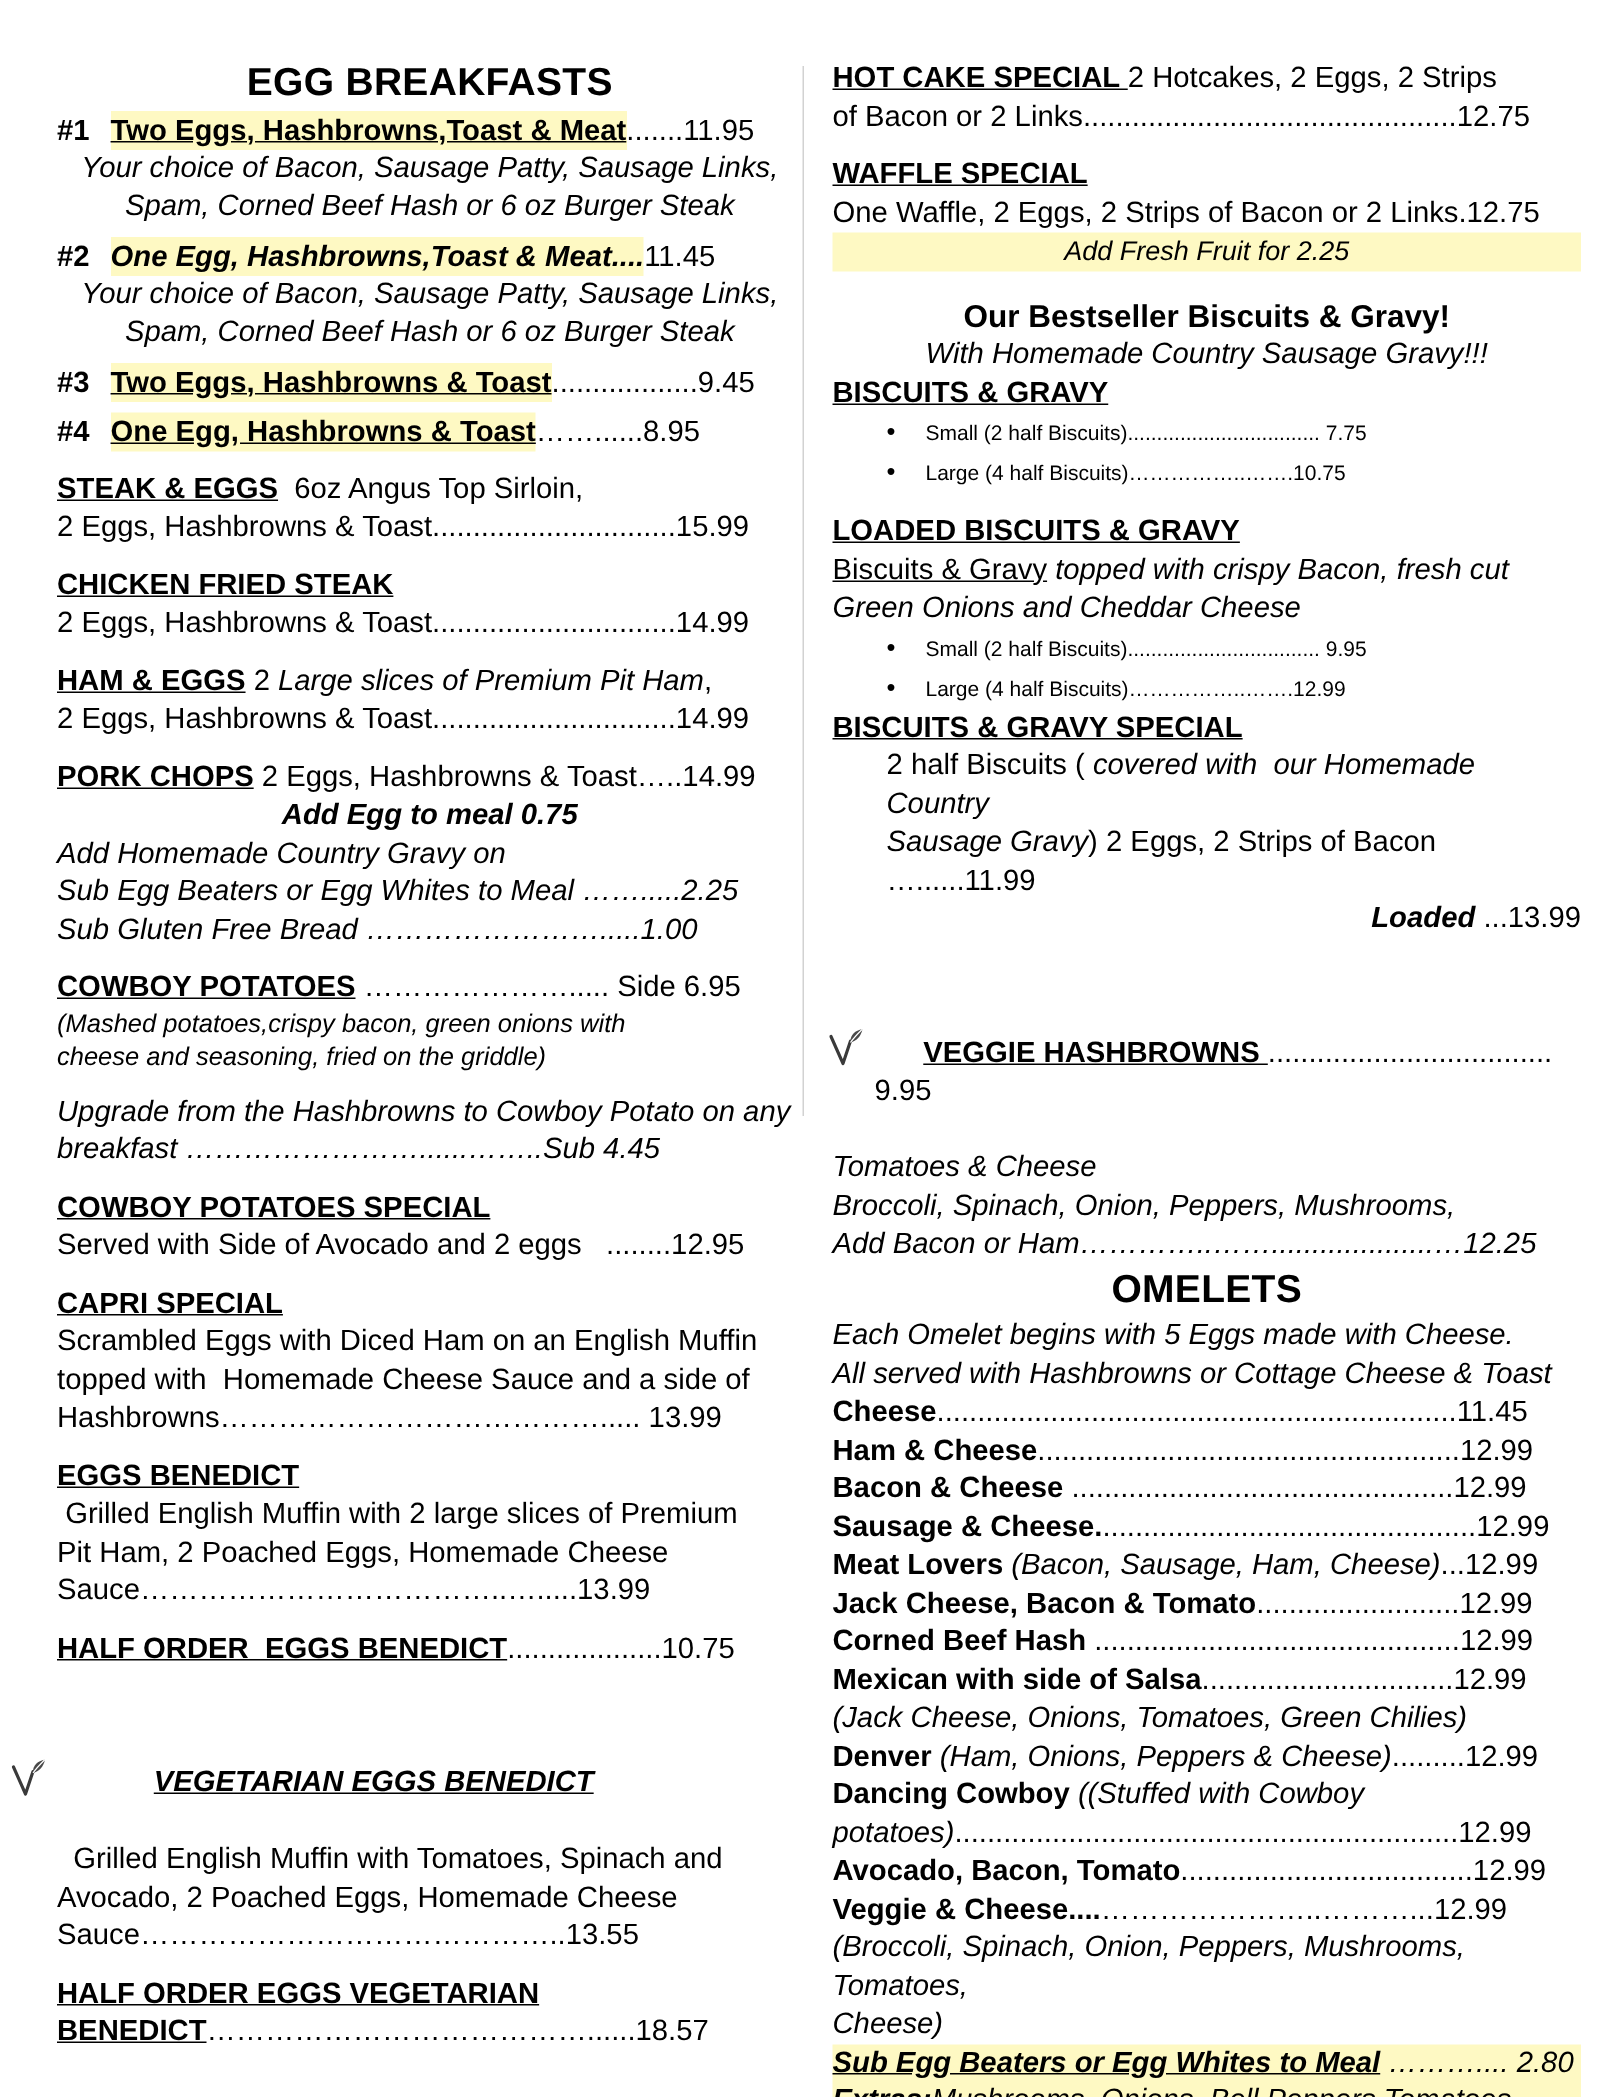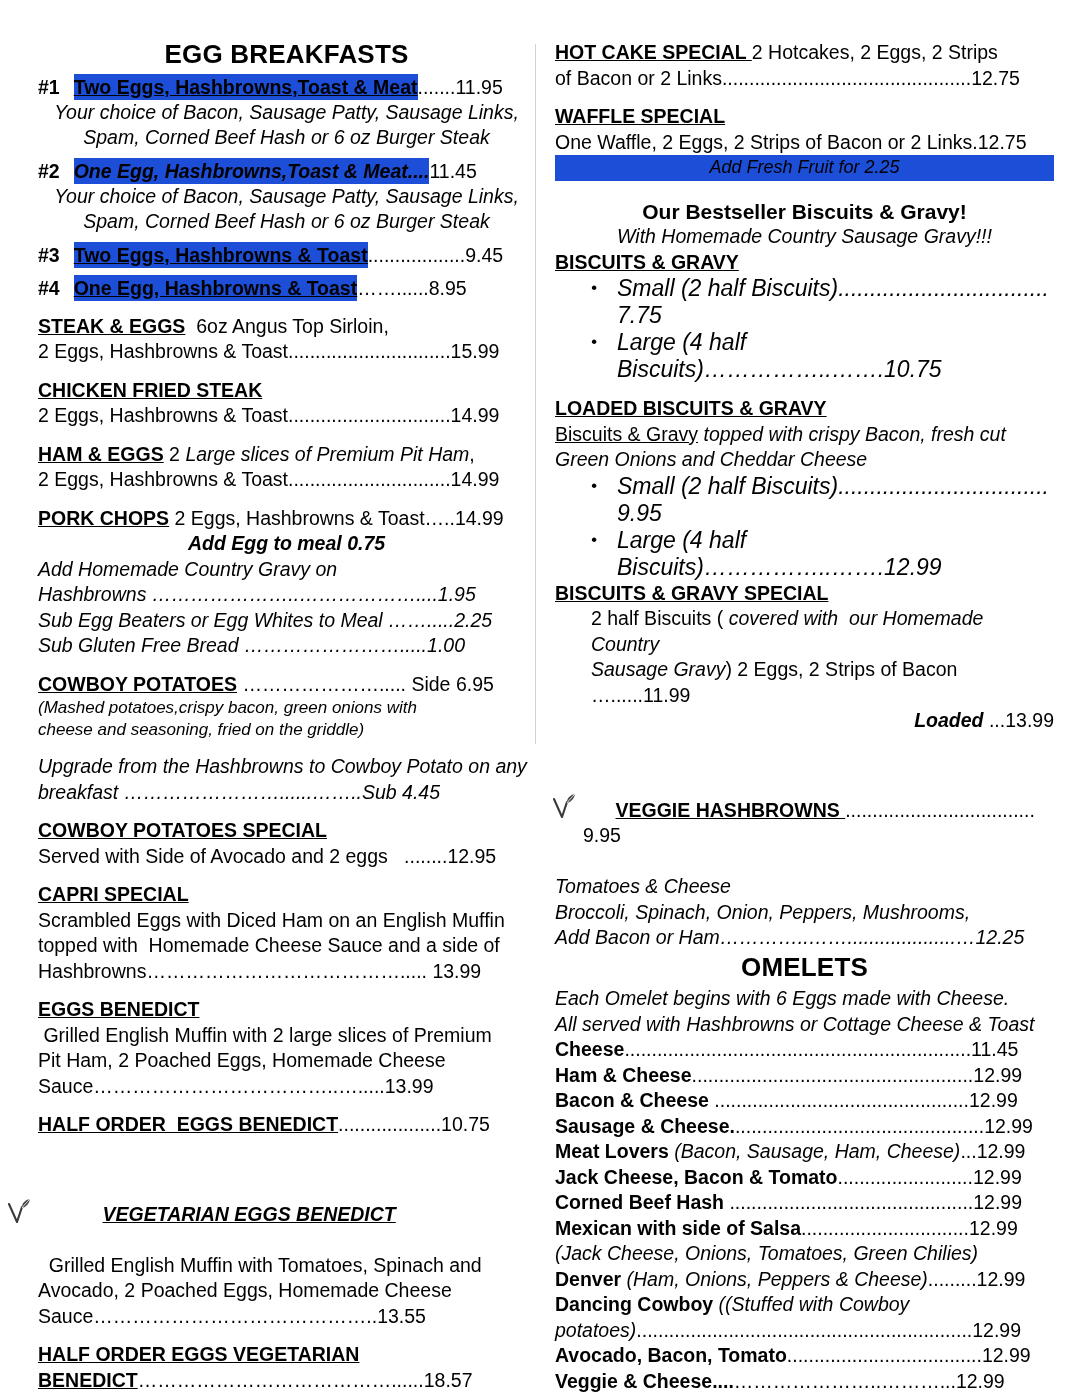--- a/index.html
+++ b/index.html
@@ -64,45 +64,44 @@
   .gap-sm { height: 7px; }
   .gap-md { height: 13px; }
   .gap-lg { height: 18px; }
 
   .b { font-weight: bold; }
   .i { font-style: italic; }
   .u { text-decoration: underline; }
   .bi { font-weight: bold; font-style: italic; }
   .bu { font-weight: bold; text-decoration: underline; }
   .biu { font-weight: bold; font-style: italic; text-decoration: underline; }
-  .hl { background: #1d4ed8; }
+  .hl { background: #fef9c3; }
   .ctr { text-align: center; }
   .rgt { text-align: right; }
 
   .num {
     font-weight: bold;
     font-size: 19.5px;
   }
   .indent3 { padding-left: 36px; }
 
   .numrow {
     display: flex;
     align-items: baseline;
     font-size: 19.5px;
     line-height: 26px;
   }
   .numrow .nlabel { margin-left: 14px; }
 
   
   .bullets { margin: 0; padding: 0 0 0 62px; list-style: none; }
   .bullets li {
-    font-size: 23px;
+    font-size: 14px;
     line-height: 27px;
     position: relative;
-    font-style: italic;
   }
   .bullets li::before {
     content: "\2022";
     position: absolute;
     left: -26px;
     font-size: 17px;
     top: -1px;
   }
 
   
@@ -177,21 +176,20 @@
 
     <div class="line"><span class="bu">HAM &amp; EGGS</span><span> 2 </span><span class="i">Large slices of Premium Pit Ham</span><span>,</span></div>
     <div class="line"><span>2 Eggs, Hashbrowns &amp; Toast</span><span>..............................</span><span>14.99</span></div>
 
     <div class="gap-md"></div>
 
     <div class="line"><span class="bu">PORK CHOPS</span><span> 2 Eggs, Hashbrowns &amp; Toast</span><span>…..</span><span>14.99</span></div>
     <div class="line bi ctr">Add Egg to meal 0.75</div>
 
     <div class="line i"><span>Add Homemade Country Gravy on</span></div>
-    <div class="line i"><span>Hashbrowns </span><span>…………………..………………....</span><span>1.95</span></div>
     <div class="line i"><span>Sub Egg Beaters or Egg Whites to Meal </span><span>…….....</span><span>2.25</span></div>
     <div class="line i"><span>Sub Gluten Free Bread </span><span>…………………….....</span><span>1.00</span></div>
 
     <div class="gap-md"></div>
 
     <div class="line"><span class="bu">COWBOY POTATOES</span><span> …………………..... </span><span>Side 6.95</span></div>
     <div class="line i" style="font-size:17px;line-height:22px;">(Mashed potatoes,crispy bacon, green onions with</div>
     <div class="line i" style="font-size:17px;line-height:22px;">cheese and seasoning, fried on the griddle)</div>
 
     <div class="gap-md"></div>
@@ -294,21 +292,21 @@
           <path d="M16 10 C18 7, 21 4, 24 1" fill="none" stroke="#ffffff" stroke-width="0.8"></path>
         </svg>
       </span>
       <span class="bu">VEGGIE HASHBROWNS </span><span>...................................</span><span> 9.95</span>
     </div>
     <div class="line i">Tomatoes &amp; Cheese</div>
     <div class="line i">Broccoli, Spinach, Onion, Peppers, Mushrooms,</div>
     <div class="line i"><span>Add Bacon or Ham</span><span>…………..……....................…</span><span>12.25</span></div>
 
     <div class="sec-title" style="margin-top:2px;">OMELETS</div>
-    <div class="line i">Each Omelet begins with 6 Eggs made with Cheese.</div>
+    <div class="line i">Each Omelet begins with 5 Eggs made with Cheese.</div>
     <div class="line i">All served with Hashbrowns or Cottage Cheese &amp; Toast</div>
 
     <div class="line"><span class="b">Cheese</span><span>................................................................</span><span>11.45</span></div>
     <div class="line"><span class="b">Ham &amp; Cheese</span><span>....................................................</span><span>12.99</span></div>
     <div class="line"><span class="b">Bacon &amp; Cheese </span><span>...............................................</span><span>12.99</span></div>
     <div class="line"><span class="b">Sausage &amp; Cheese.</span><span>..............................................</span><span>12.99</span></div>
     <div class="line"><span class="b">Meat Lovers</span><span class="i"> (Bacon, Sausage, Ham, Cheese)</span><span>...</span><span>12.99</span></div>
     <div class="line"><span class="b">Jack Cheese, Bacon &amp; Tomato</span><span>.........................</span><span>12.99</span></div>
     <div class="line"><span class="b">Corned Beef Hash </span><span>.............................................</span><span>12.99</span></div>
     <div class="line"><span class="b">Mexican with side of Salsa</span><span>...............................</span><span>12.99</span></div>

